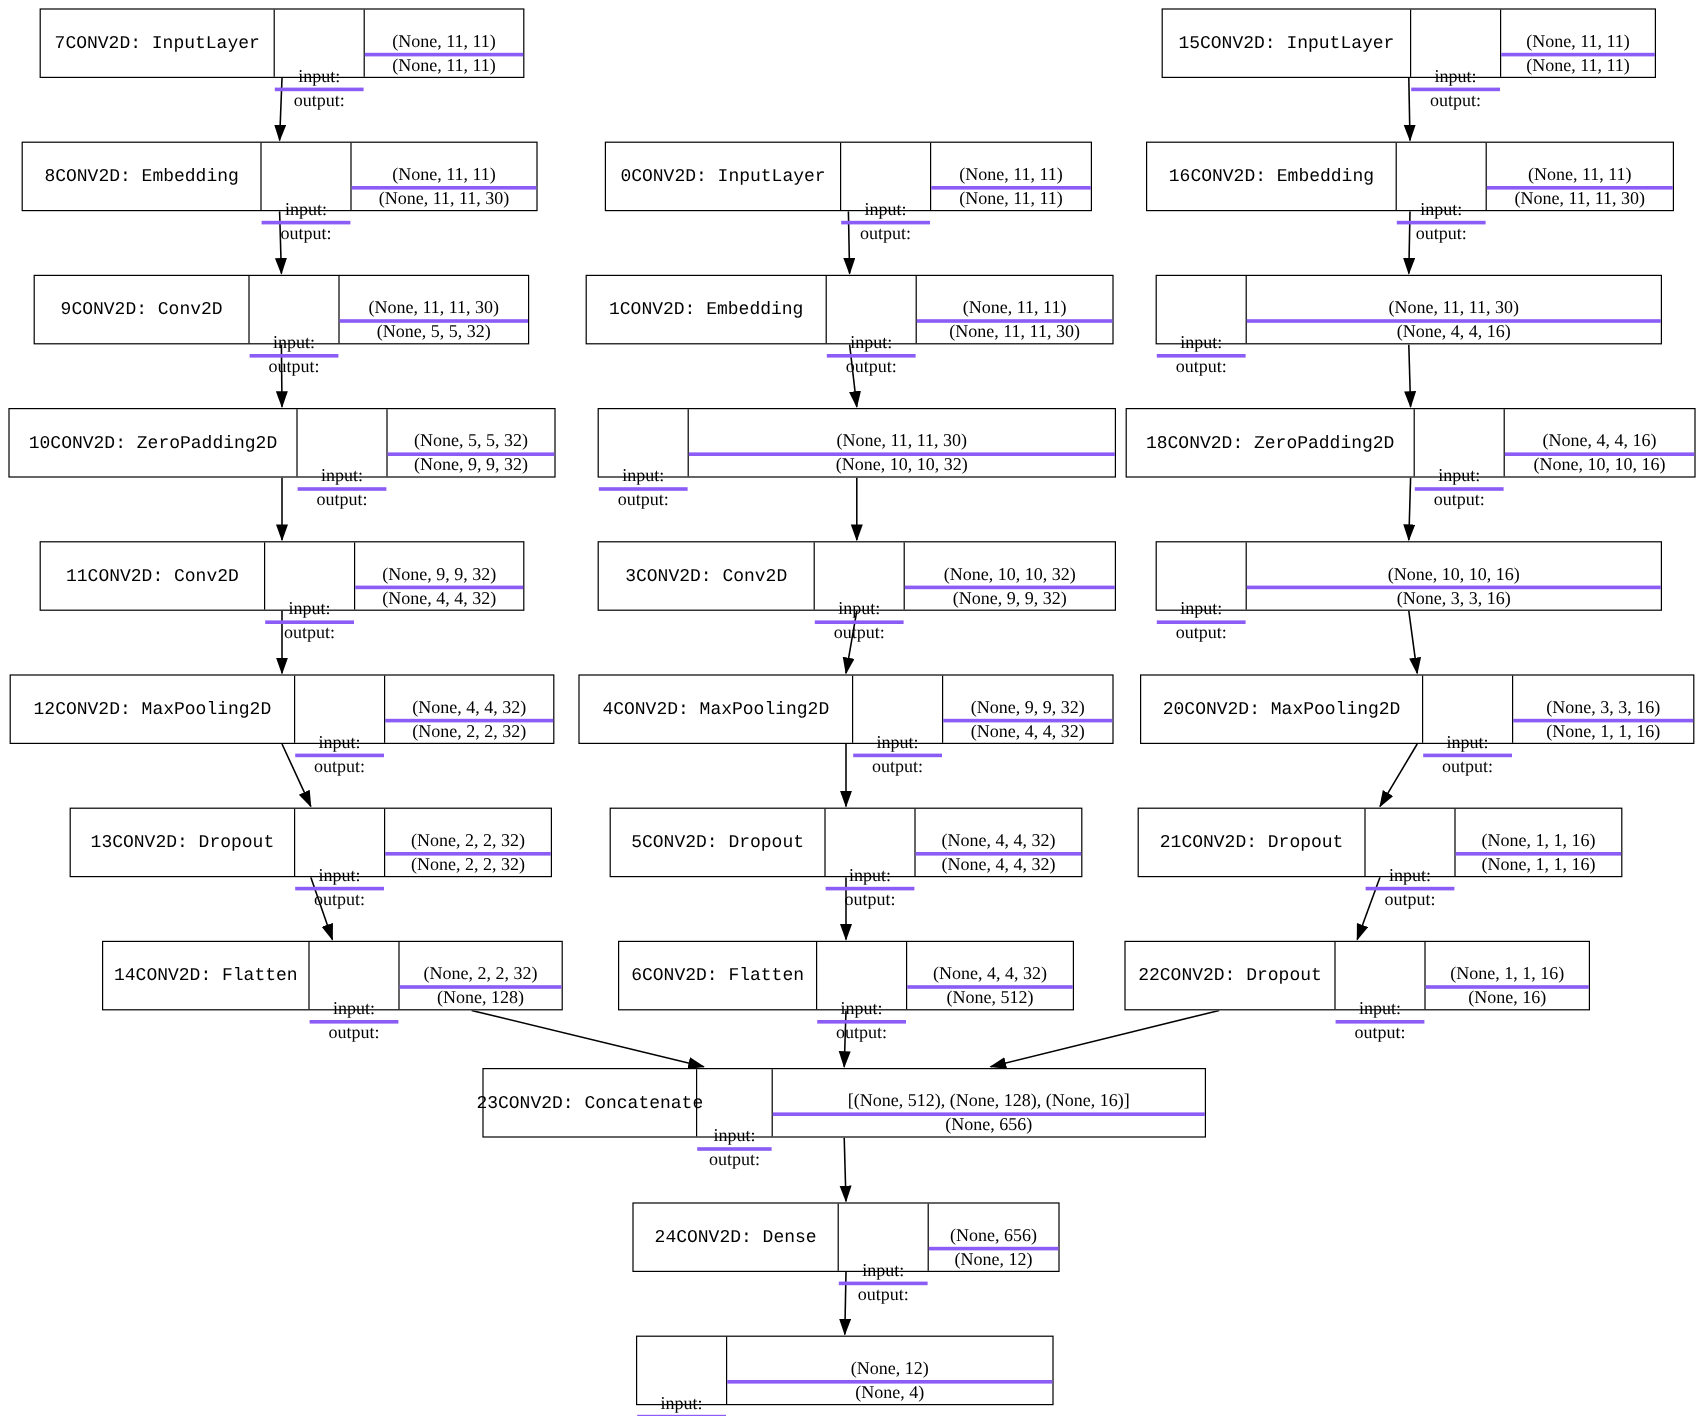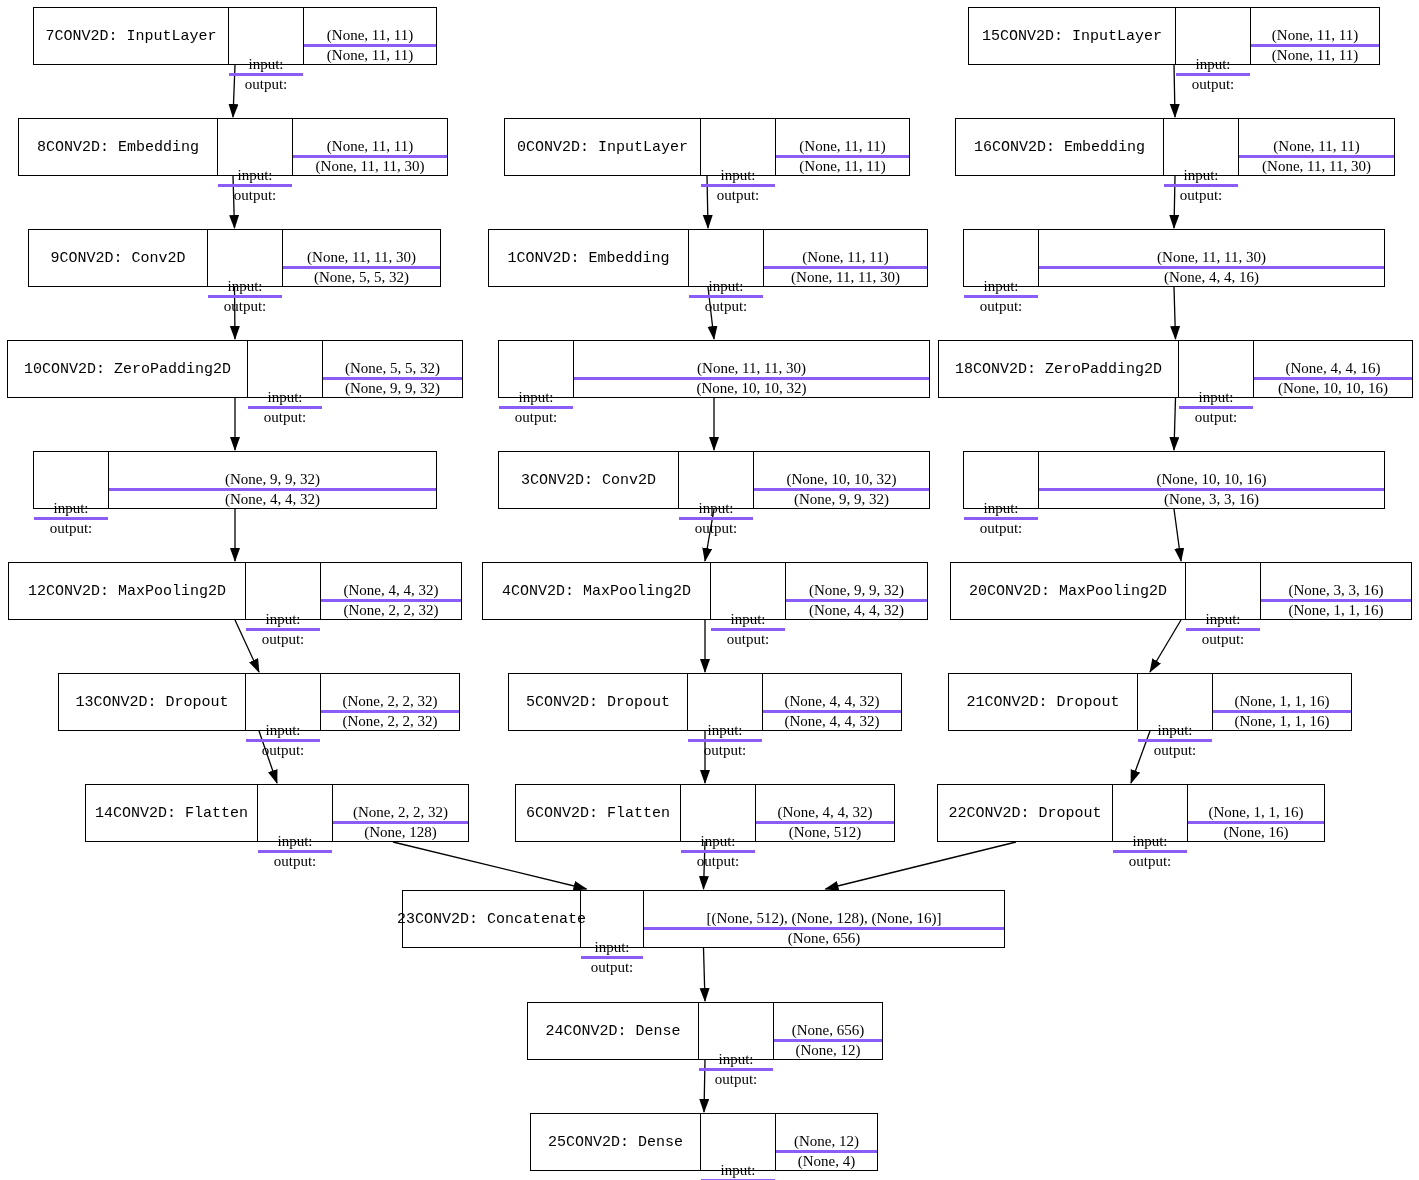--- a/index.html
+++ b/index.html
@@ -128,20 +128,21 @@
         <div class="col io" style="width:75px">
           <div class="cellrow">input:</div>
           <div class="cellrow">output:</div>
         </div>
         <div class="col shapes">
           <div class="cellrow">(None, 5, 5, 32)</div>
           <div class="cellrow">(None, 9, 9, 32)</div>
         </div>
       </div>
       <div class="node" style="left: 33px; top: 451px; width: 404px; height: 58px;">
+        <div class="name" style="width:187px">11CONV2D: Conv2D</div>
         <div class="col io" style="width:75px">
           <div class="cellrow">input:</div>
           <div class="cellrow">output:</div>
         </div>
         <div class="col shapes">
           <div class="cellrow">(None, 9, 9, 32)</div>
           <div class="cellrow">(None, 4, 4, 32)</div>
         </div>
       </div>
       <div class="node" style="left: 8px; top: 562px; width: 454px; height: 58px;">
@@ -355,21 +356,20 @@
         <div class="col io" style="width:75px">
           <div class="cellrow">input:</div>
           <div class="cellrow">output:</div>
         </div>
         <div class="col shapes">
           <div class="cellrow">(None, 656)</div>
           <div class="cellrow">(None, 12)</div>
         </div>
       </div>
       <div class="node" style="left: 530px; top: 1113px; width: 348px; height: 58px;">
-        <div class="name" style="width:170px">25CONV2D: Dense</div>
         <div class="col io" style="width:75px">
           <div class="cellrow">input:</div>
           <div class="cellrow">output:</div>
         </div>
         <div class="col shapes">
           <div class="cellrow">(None, 12)</div>
           <div class="cellrow">(None, 4)</div>
         </div>
       </div>
     </div>

